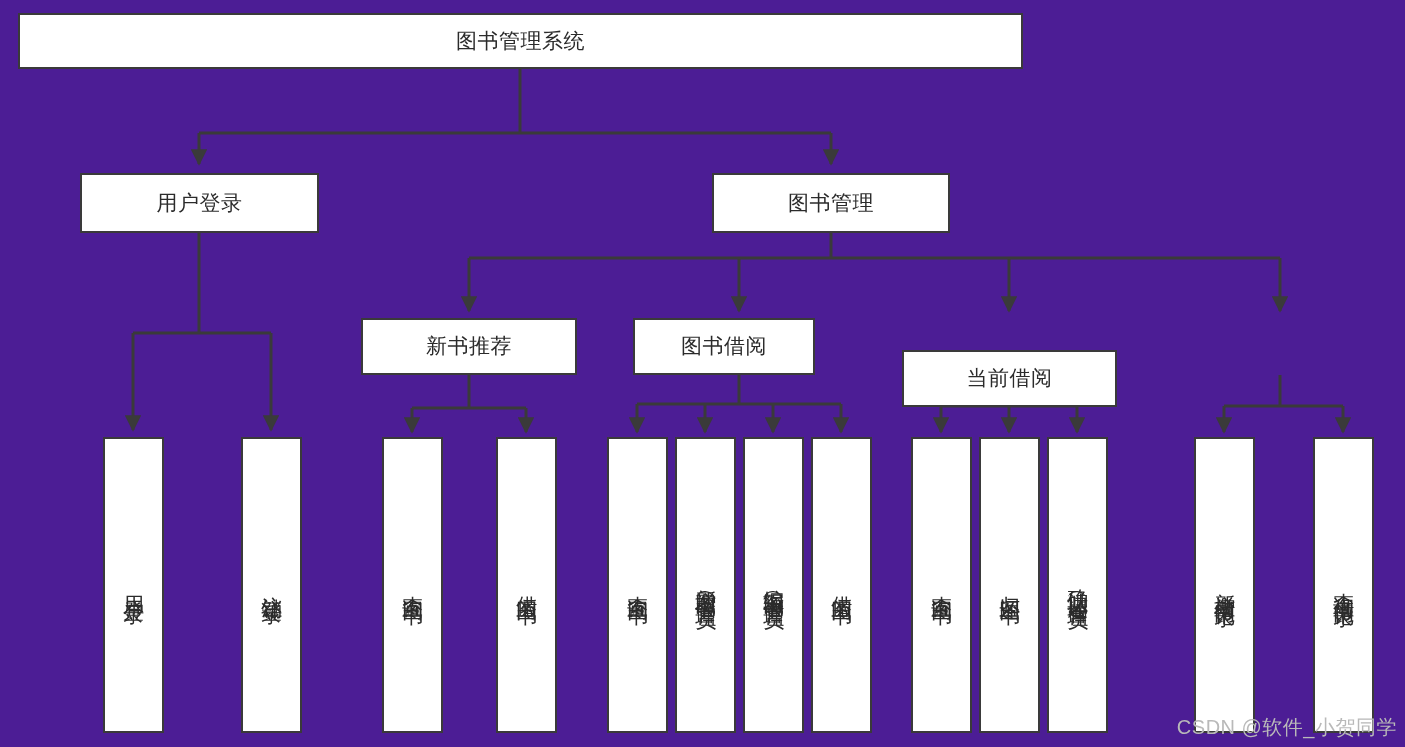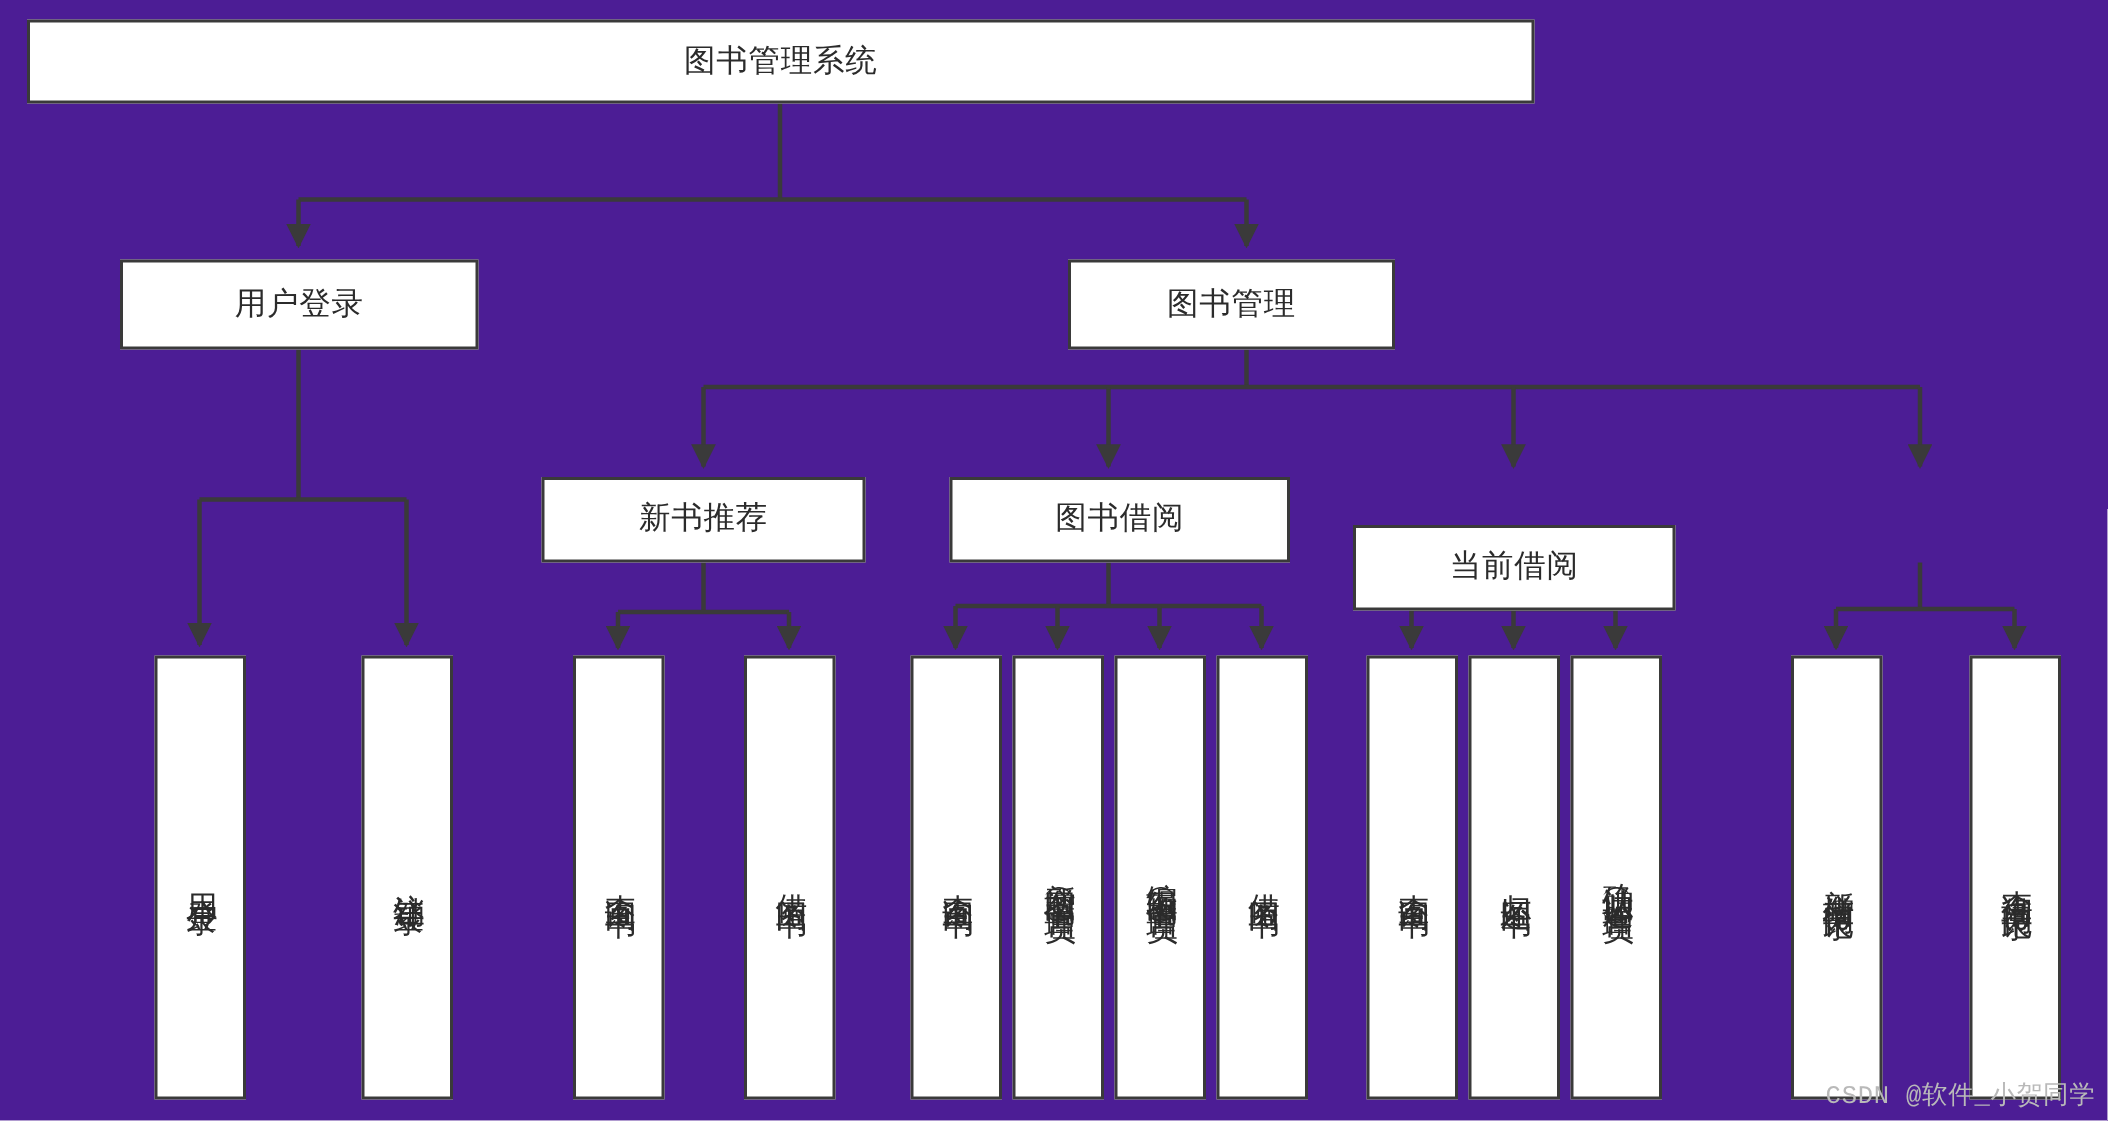--- a/index.html
+++ b/index.html
@@ -49,25 +49,24 @@
     writing-mode: vertical-rl;
     text-orientation: upright;
     line-height: 1.25;
     letter-spacing: 3px;
     white-space: nowrap;
   }
   .watermark {
     position: absolute;
     right: 8px;
     bottom: 6px;
-    font-size: 17px;
+    font-size: 20px;
     color: #b9b9b9;
     letter-spacing: 0.5px;
     white-space: nowrap;
-    font-family: Liberation Mono, monospace;
   }
 </style>
 </head>
 <body>
 
 <div id="canvas">
 
   <svg class="wires" viewBox="0 0 1405 747" xmlns="http://www.w3.org/2000/svg">
     <defs>
       <marker id="arrow" viewBox="0 0 10 10" refX="9" refY="5" markerWidth="5.5" markerHeight="5.5" orient="auto-start-reverse">
@@ -118,28 +117,28 @@
     </g>
   </svg>
 
   <div class="node h" style="left:18px; top:13px; width:1005px; height:56px;">
     <span>图书管理系统</span>
   </div>
 
   <div class="node h" style="left:80px; top:173px; width:239px; height:60px;">
     <span>用户登录</span>
   </div>
-  <div class="node h" style="left:712px; top:173px; width:218px; height:60px;justify-content:center;">
+  <div class="node h" style="left:712px; top:173px; width:238px; height:60px;justify-content:center;">
     <span>图书管理</span>
   </div>
 
   <div class="node h" style="left:361px; top:318px; width:216px; height:57px;">
     <span>新书推荐</span>
   </div>
-  <div class="node h" style="left:633px; top:318px; width:227px; height:57px;">
+  <div class="node h" style="left:633px; top:318px; width:182px; height:57px;">
     <span>图书借阅</span>
   </div>
   <div class="node h" style="left:902px; top:318px; width:215px; height:57px;margin-top:32px;">
     <span>当前借阅</span>
   </div>
 
   <div class="node v" style="left:103px; top:437px; width:61px; height:296px;">
     <span class="vtext">用户登录</span>
   </div>
   <div class="node v" style="left:241px; top:437px; width:61px; height:296px;">

